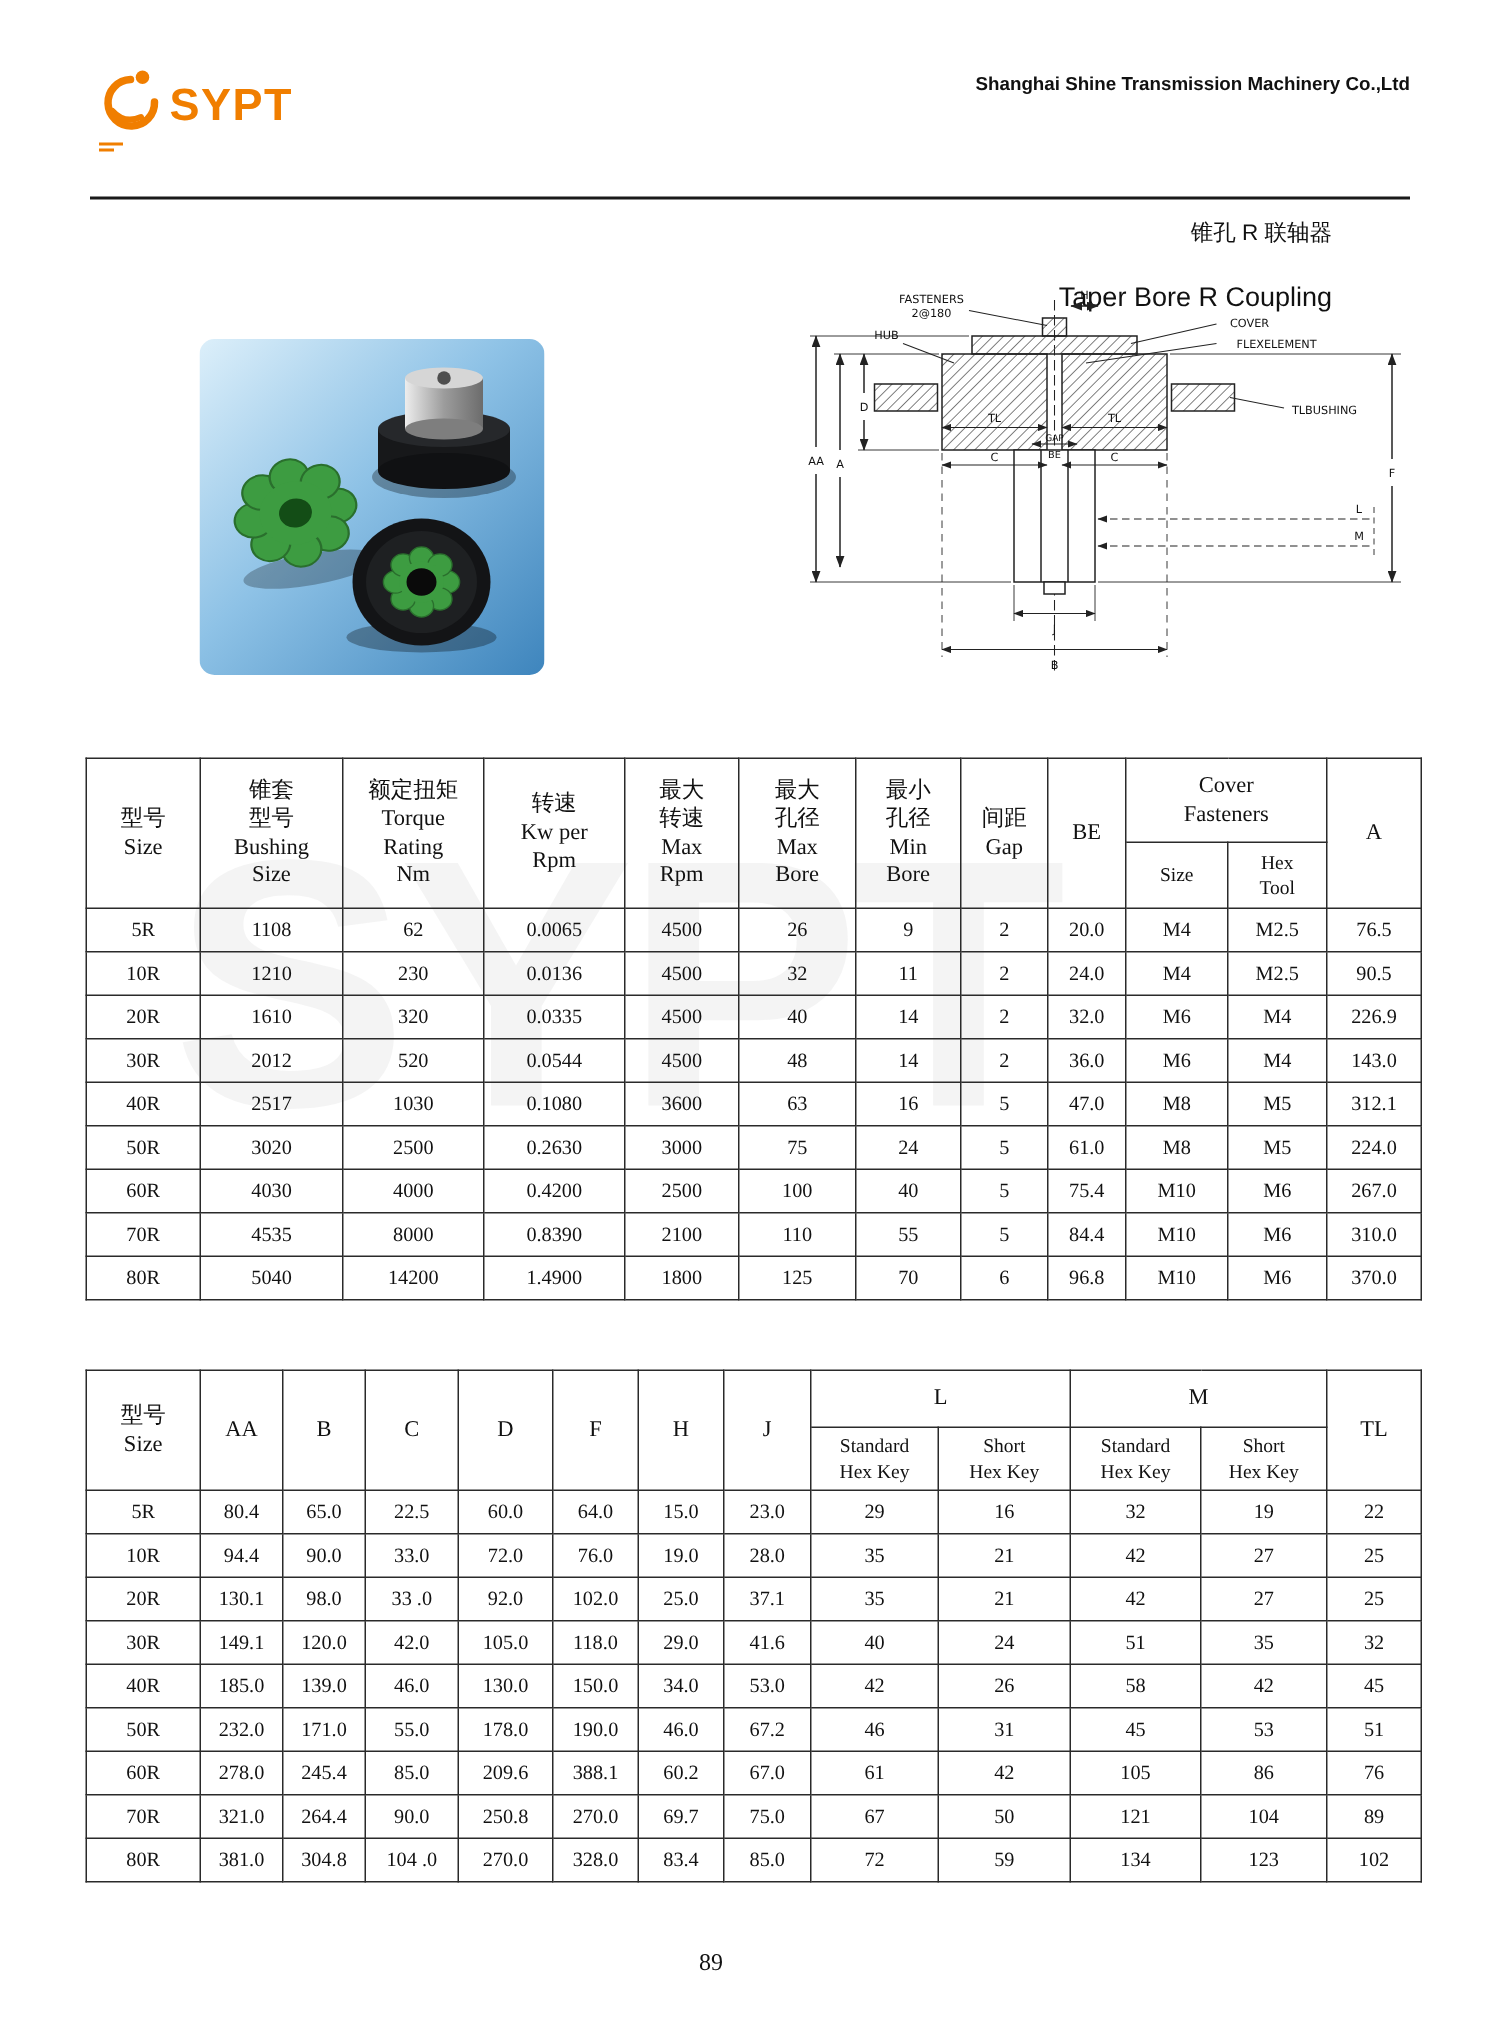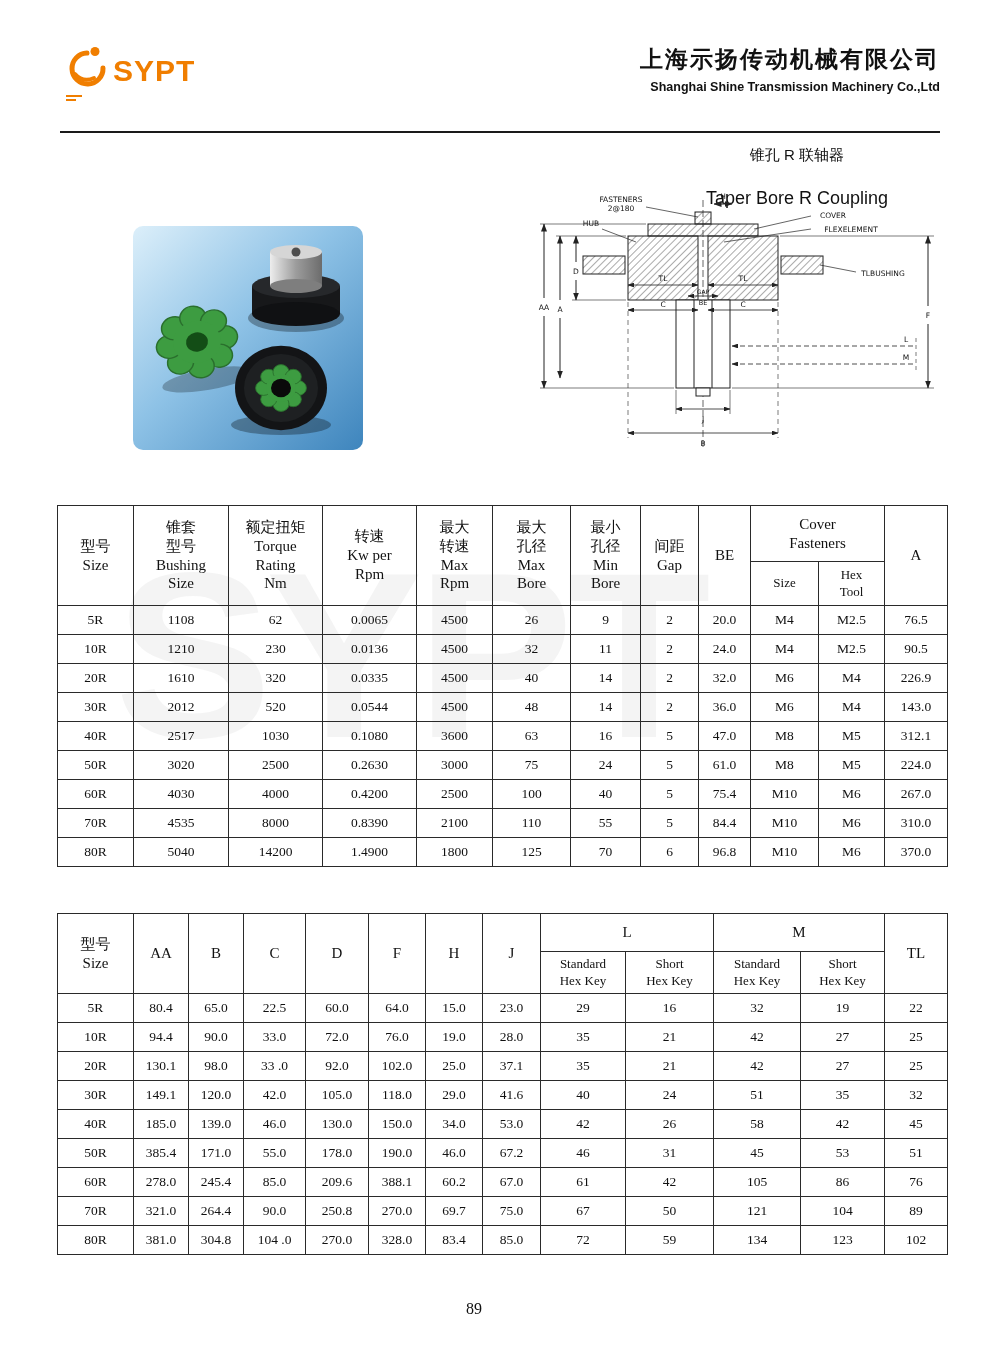--- a/index.html
+++ b/index.html
@@ -16,21 +16,21 @@
   .logo-bars span { display:block; width:16px; height:2px; background:var(--brand-orange,#f07e00); }
   .logo-bars span:last-child { width:10px; }
   .logo-text { color:var(--brand-orange,#f07e00); font-family:"Liberation Sans","DejaVu Sans",sans-serif;
     font-weight:bold; font-size:30px; letter-spacing:1px; line-height:1; margin-top:12px; }
   .company { text-align:right; font-family:"Liberation Sans","DejaVu Sans",sans-serif; }
   .company-cn { font-size:23px; font-weight:bold; letter-spacing:2px; }
   .company-en { font-size:12.5px; font-weight:bold; margin-top:5px; }
   .header-rule { position:absolute; left:60px; top:131px; width:880px; height:0; border-top:2px solid #1a1a1a; }
 
   
-  .subtitle { position:absolute; right:60px; top:146px; text-align:center;
+  .subtitle { position:absolute; right:60px; top:146px; text-align:right;
     font-family:"Liberation Sans","DejaVu Sans",sans-serif; }
   .subtitle-cn { font-size:15px; }
   .subtitle-en { font-size:18px; margin-top:23px; }
 
   
   .photo-panel { position:absolute; left:133px; top:226px; width:230px; height:224px; }
   .diagram-panel { position:absolute; left:528px; top:188px; width:440px; height:290px; }
 
   
   .watermark { position:absolute; left:115px; top:520px; z-index:0;
@@ -70,21 +70,20 @@
           <path d="M13,30 q 8,9 19,4" fill="none" stroke="var(--brand-orange,#f07e00)" stroke-width="4" stroke-linecap="round"></path>
         </svg>
         <div class="logo-bars">
           <span></span>
             <span></span>
         </div>
       </div>
       <span class="logo-text">SYPT</span>
     </div>
     <div class="company">
-      <div class="company-cn">上海示扬传动机械有限公司</div>
       <div class="company-en">Shanghai Shine Transmission Machinery Co.,Ltd</div>
     </div>
   </header>
   <div class="header-rule"></div>
 
   <div class="subtitle">
     <div class="subtitle-cn">锥孔 R 联轴器</div>
     <div class="subtitle-en">Taper Bore R Coupling</div>
   </div>
 
@@ -551,21 +550,21 @@
           <td>34.0</td>
           <td>53.0</td>
           <td>42</td>
           <td>26</td>
           <td>58</td>
           <td>42</td>
           <td>45</td>
         </tr>
         <tr>
           <td>50R</td>
-          <td>385.4</td>
+          <td>232.0</td>
           <td>171.0</td>
           <td>55.0</td>
           <td>178.0</td>
           <td>190.0</td>
           <td>46.0</td>
           <td>67.2</td>
           <td>46</td>
           <td>31</td>
           <td>45</td>
           <td>53</td>

